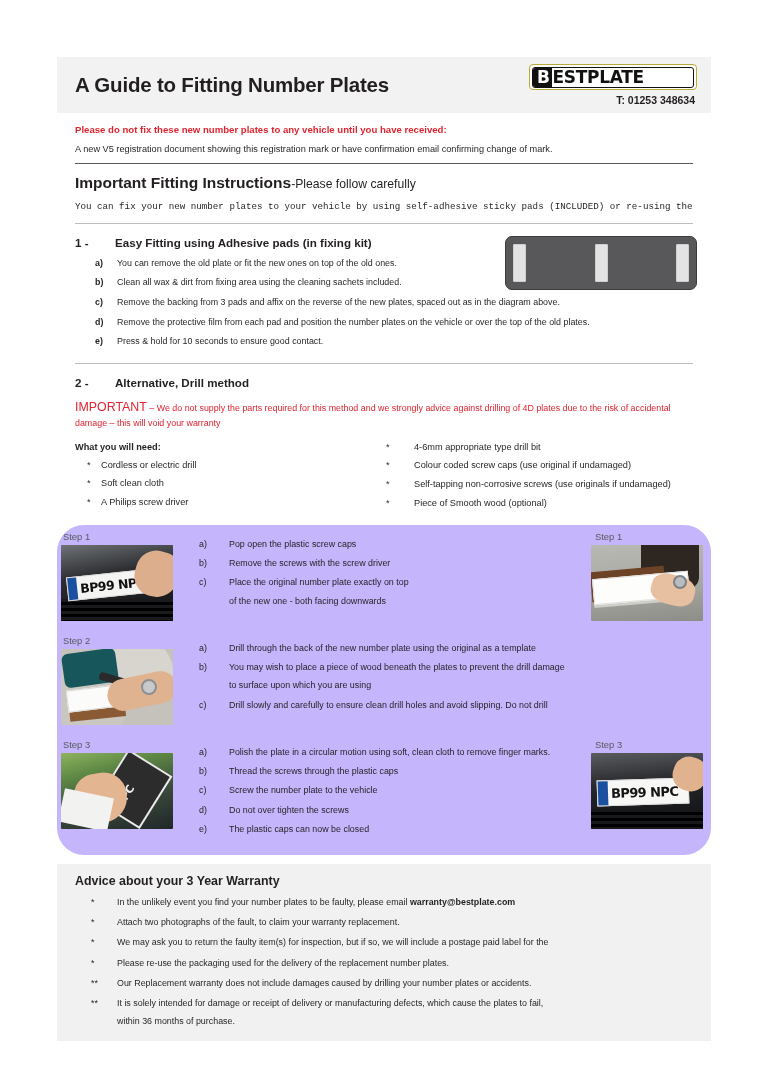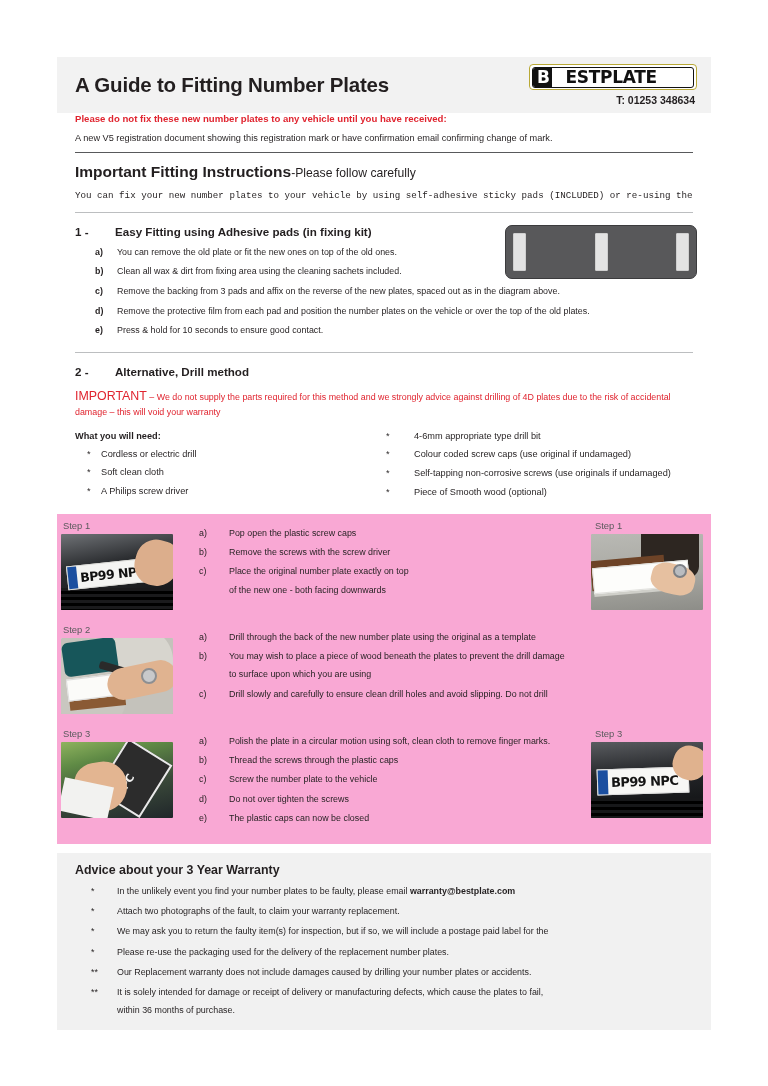--- a/index.html
+++ b/index.html
@@ -69,37 +69,38 @@
     padding: 0 3px 0 4px;
     letter-spacing: -0.5px;
     font-family: "DejaVu Sans", sans-serif;
   }
   .logo-rest {
     color: #111;
     font-weight: bold;
     font-size: 17px;
     line-height: 21px;
     letter-spacing: -0.3px;
-    padding-left: 13px;
+    padding-left: 0;
     font-family: "DejaVu Sans", sans-serif;
   }
   .logo-phone {
     font-size: 10.5px;
     font-weight: bold;
     margin-top: 4px;
     margin-right: 2px;
     color: #231f20;
   }
 
   
   .pad-x { padding-left: 18px; padding-right: 14px; }
   .red { color: #e0242f; }
   .bold { font-weight: bold; }
   .warn-line {
     font-size: 9.6px; font-weight: bold;
+    margin-top: 11px;
   }
   .sub-line {
     font-size: 9.2px;
     margin-top: 9px;
   }
   hr.rule {
     border: 0; border-top: 1px solid #58595b;
     margin: 9px 18px 0 18px;
   }
   hr.rule-light {
@@ -187,24 +188,25 @@
   }
   .needs-col { width: 50%; }
   .needs-title { font-weight: bold; margin-bottom: 8px; }
   .need-row { display: flex; margin-bottom: 8px; line-height: 1.15; }
   .need-row .star { width: 26px; padding-left: 12px; flex: 0 0 26px; }
   .needs-col.right .need-row .star { padding-left: 0; width: 28px; flex: 0 0 28px; }
   .need-row .txt { flex: 1; }
 
   
   .steps-panel {
-    background: #f9a8d4;
+    background: #c4b5fd;
     margin-top: 9px;
     padding: 6px 0 12px 0;
     position: relative;
+    border-radius: 27px;
   }
   .step-row {
     display: flex;
     align-items: flex-start;
     position: relative;
     min-height: 104px;
   }
   .step-col-left { width: 120px; flex: 0 0 120px; padding-left: 4px; }
   .step-col-mid { flex: 1; padding-left: 22px; padding-top: 8px; }
   .step-col-right { width: 120px; flex: 0 0 120px; padding-right: 4px; }

